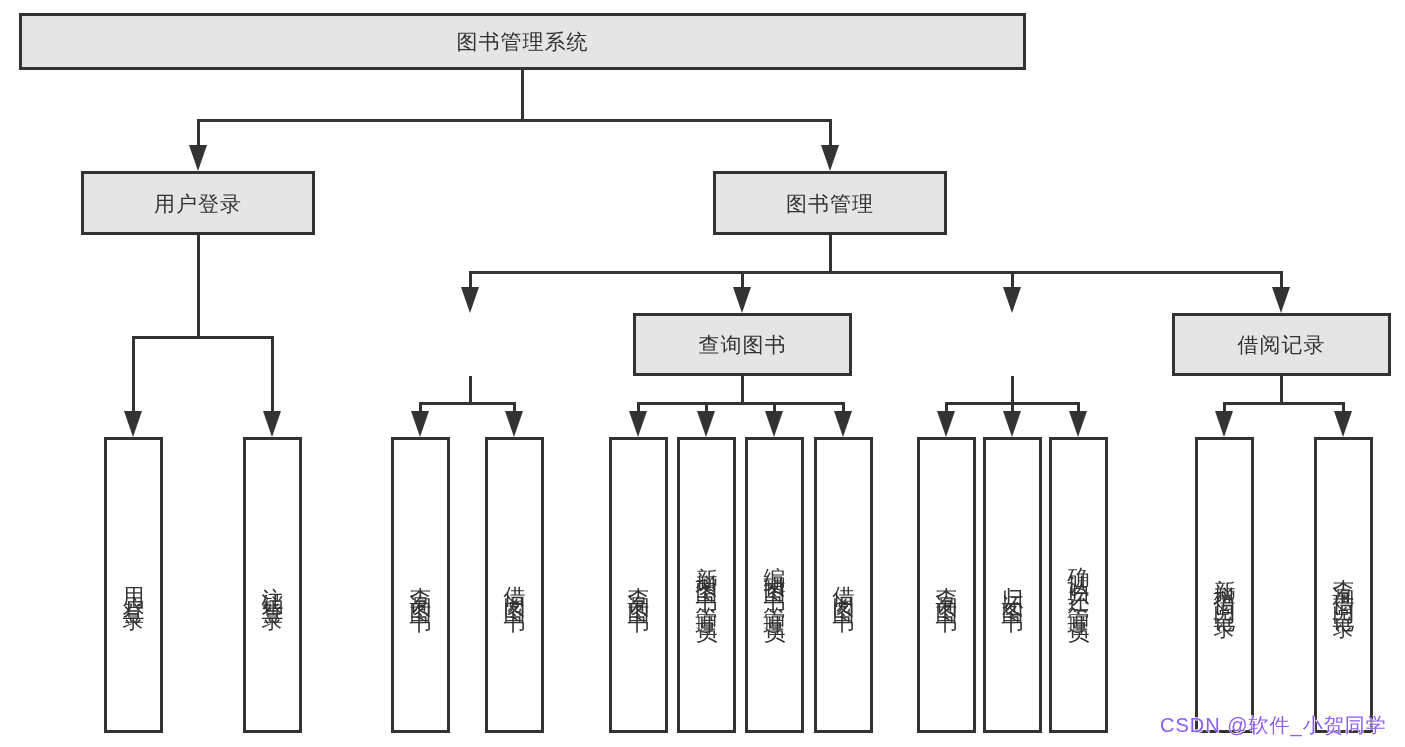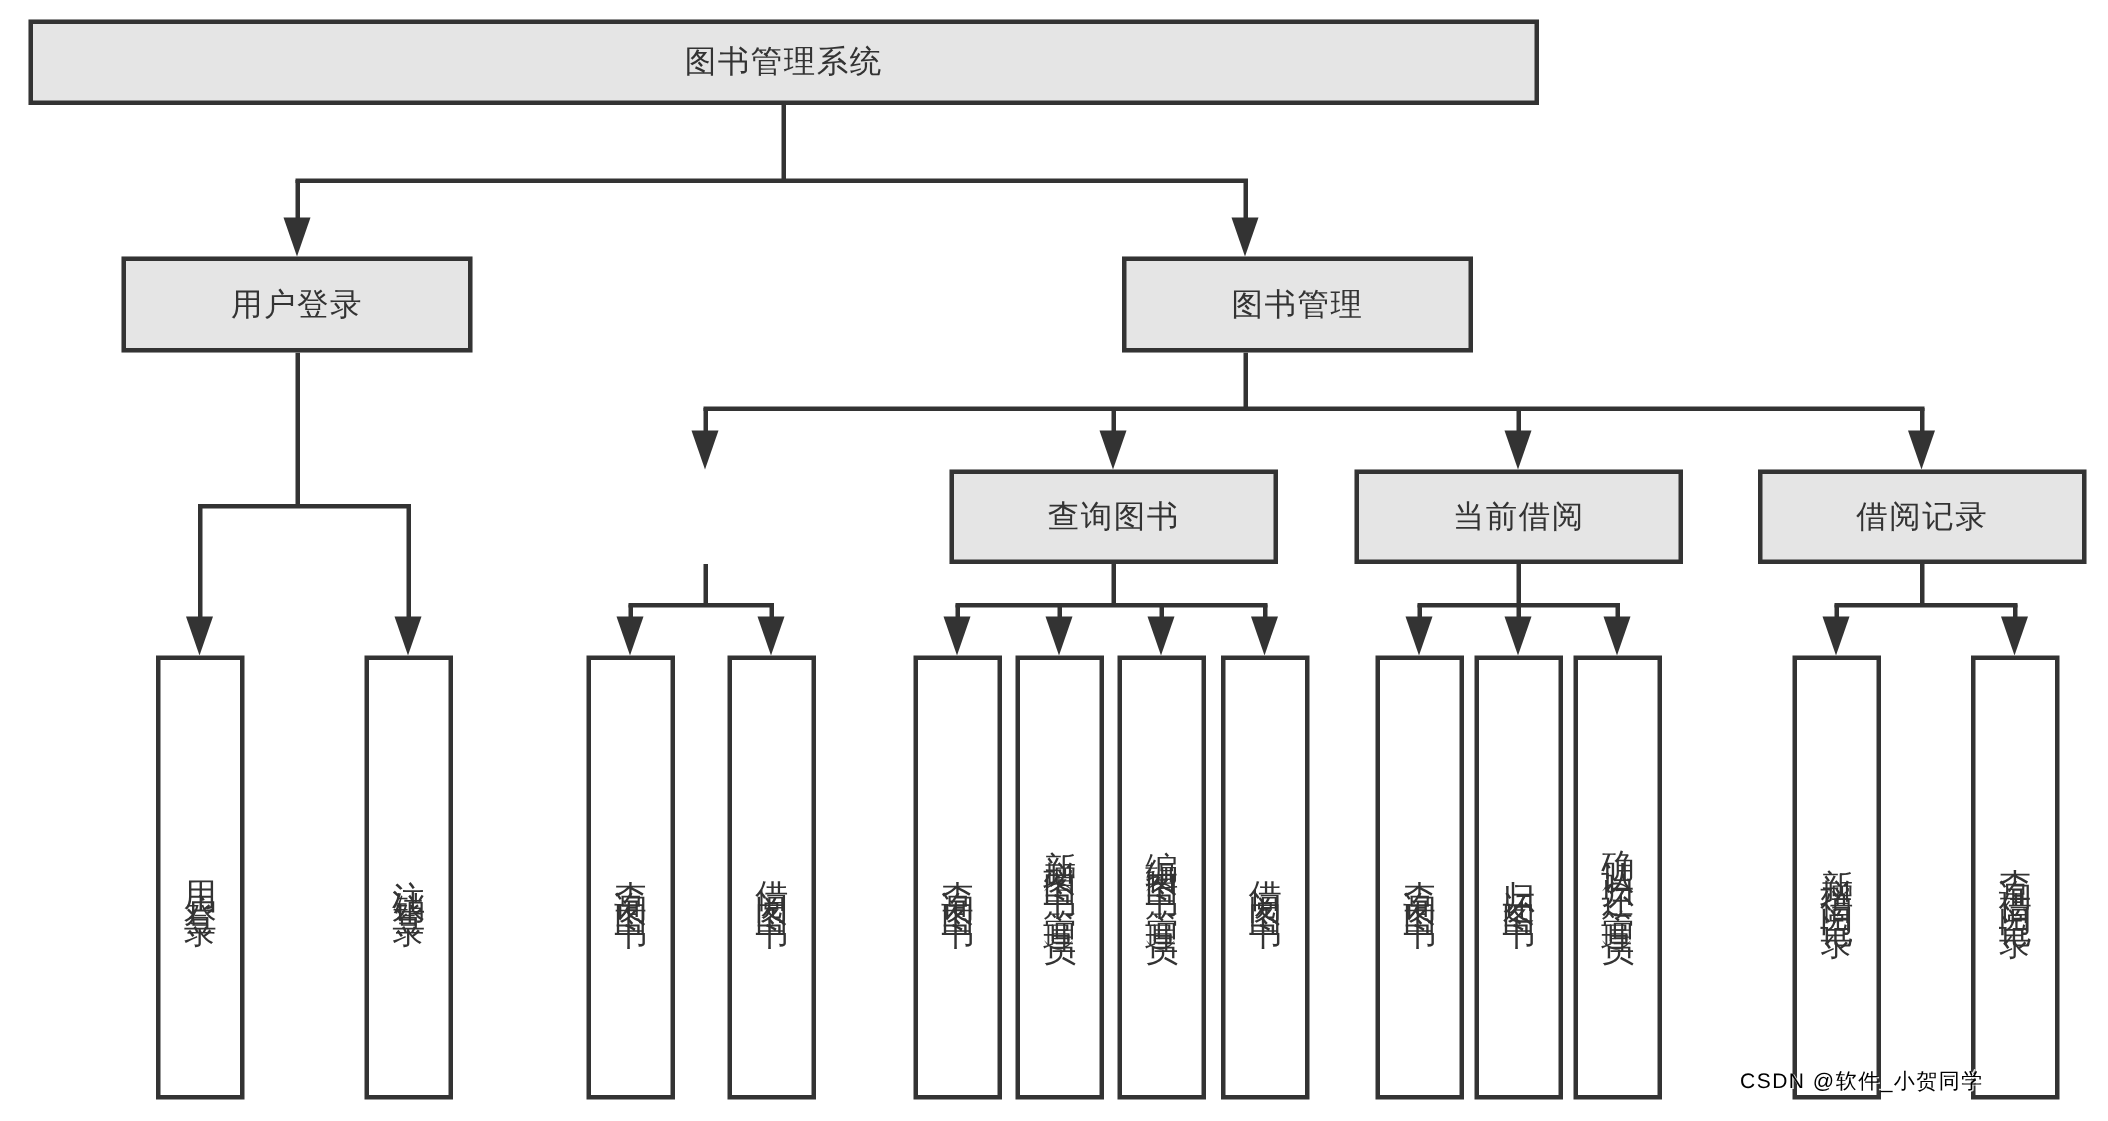--- a/index.html
+++ b/index.html
@@ -21,46 +21,43 @@
   .leaf span{
     writing-mode:vertical-rl;text-orientation:mixed;white-space:nowrap;
     font-size:22px;letter-spacing:8px;color:#333333;line-height:1;
   }
   .vline,.hline{position:absolute;background:#333333;z-index:1;}
   .ahead{position:absolute;width:0;height:0;z-index:1;
     border-left:9px solid transparent;border-right:9px solid transparent;
     border-top:26px solid #333333;}
   .watermark{
     position:absolute;left:1160px;top:712px;z-index:5;white-space:nowrap;
-    font-size:14px;color:#000000;letter-spacing:1px;
+    font-size:20px;color:#8b5cf6;letter-spacing:1px;
     text-shadow:-1px -1px 0 rgba(255,255,255,.85),1px 1px 0 rgba(255,255,255,.85);
     text-align:center;
   }
 </style>
 </head>
 <body>
 
 <div class="canvas">
 
   <div class="box" style="left:19px;top:13px;width:1007px;height:57px">
     <span>图书管理系统</span>
   </div>
 
   <div class="box" style="left:81px;top:171px;width:234px;height:64px">
     <span>用户登录</span>
   </div>
-  <div class="box" style="left:748px;top:171px;width:234px;height:64px">
+  <div class="box" style="left:713px;top:171px;width:234px;height:64px">
     <span>图书管理</span>
   </div>
 
   <div class="box" style="left:633px;top:313px;width:219px;height:63px">
     <span>查询图书</span>
-  </div>
-  <div class="box" style="left:903px;top:313px;width:219px;height:63px">
-    <span>当前借阅</span>
   </div>
   <div class="box" style="left:1172px;top:313px;width:219px;height:63px">
     <span>借阅记录</span>
   </div>
 
   <div class="leaf" style="left:104px">
     <span>用户登录</span>
   </div>
   <div class="leaf" style="left:243px">
     <span>注销登录</span>

